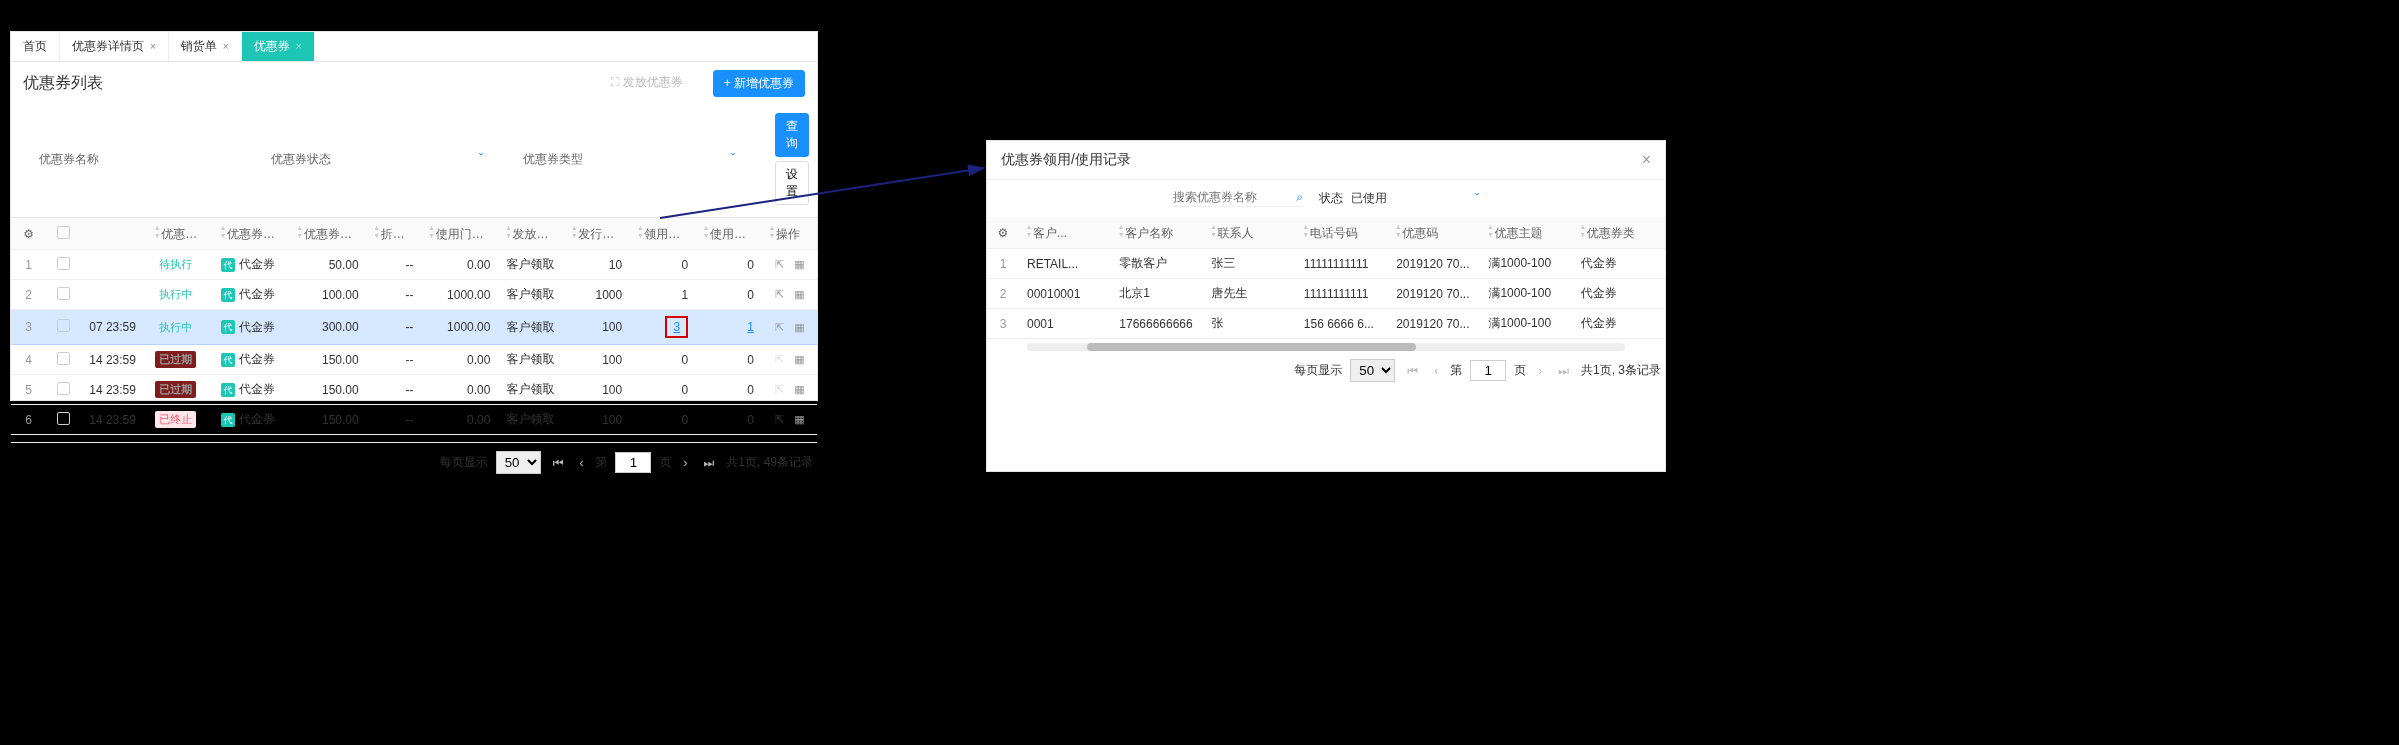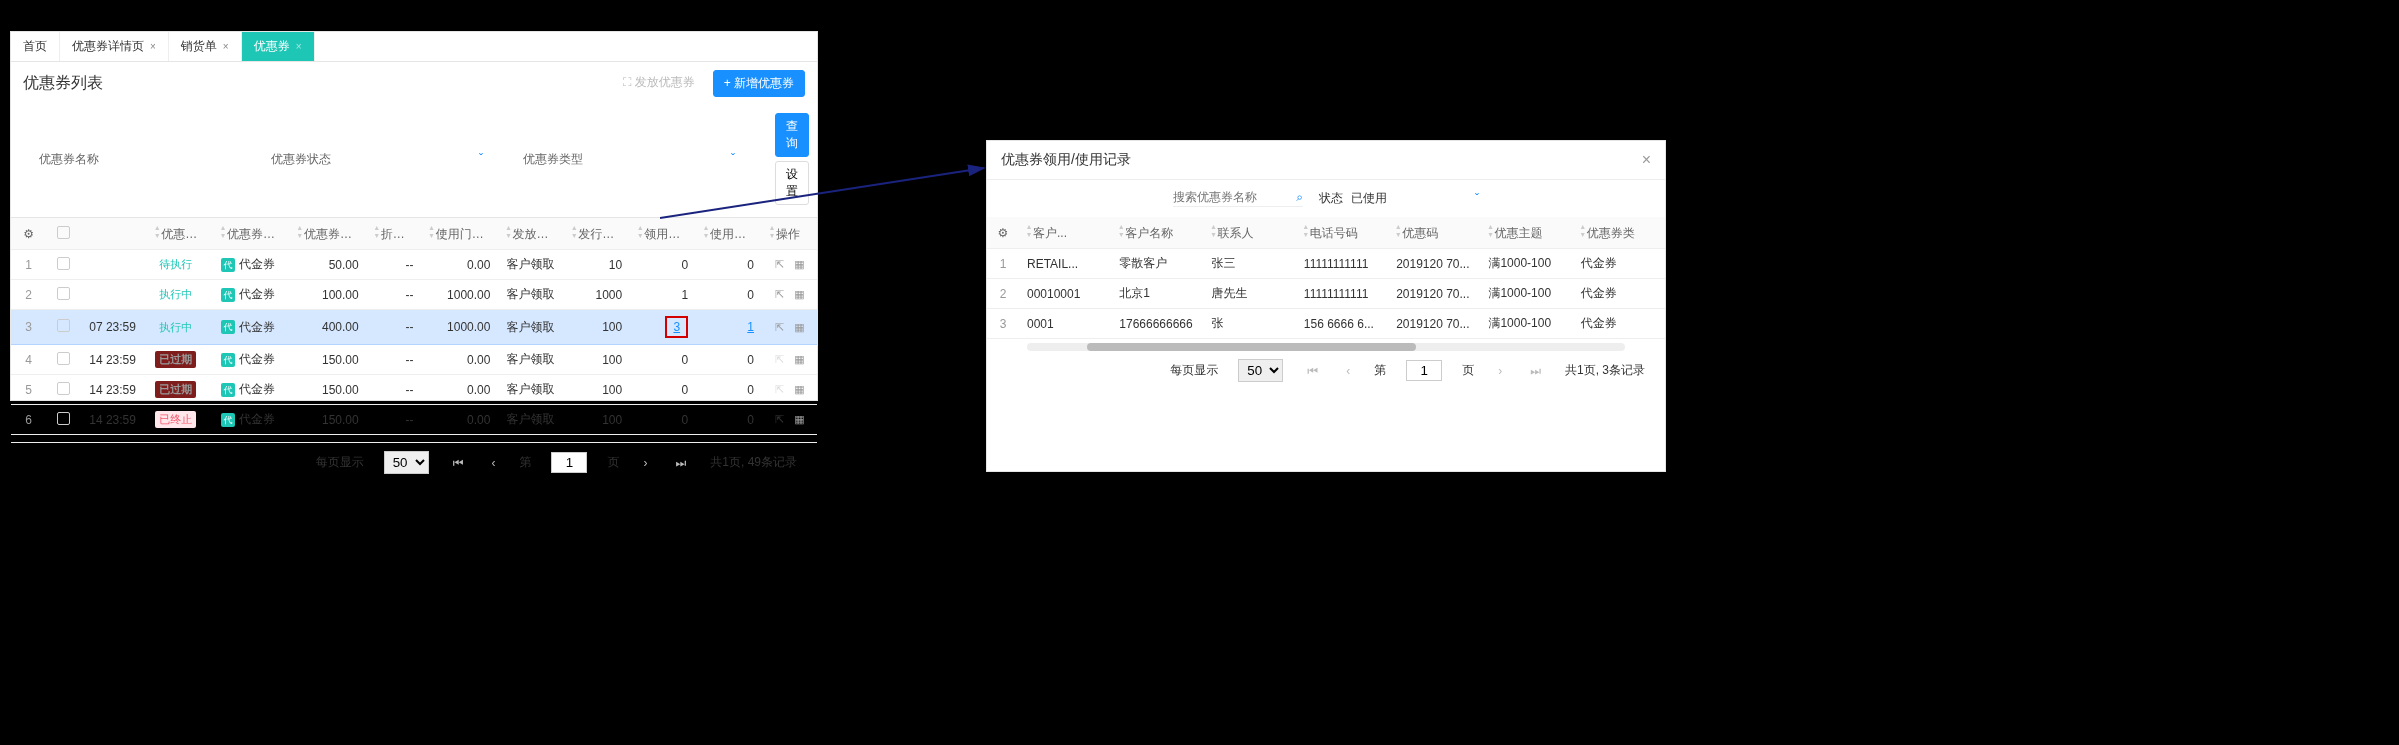--- a/index.html
+++ b/index.html
@@ -5,21 +5,21 @@
     * { box-sizing: border-box; margin: 0; padding: 0; }
     body { font-family: -apple-system, "Microsoft YaHei", sans-serif; font-size: 12px; color: #333; background: #000; position: relative; width: 2399px; height: 745px; }
     .panel-left { position: absolute; left: 10px; top: 31px; width: 808px; height: 370px; background: #fff; border: 1px solid #e5e5e5; }
     .panel-right { position: absolute; left: 986px; top: 140px; width: 680px; height: 332px; background: #fff; border: 1px solid #e5e5e5; box-shadow: 0 2px 8px rgba(0,0,0,.15); }
     .tabs { display: flex; height: 30px; border-bottom: 1px solid #e5e5e5; align-items: stretch; }
     .tab { padding: 0 12px; display: flex; align-items: center; gap: 6px; cursor: pointer; font-size: 12px; border-right: 1px solid #eee; }
     .tab.active { background: #1ec6b6; color: #fff; }
     .tab-close { font-size: 10px; opacity: .6; }
     .header-row { display: flex; align-items: center; justify-content: space-between; padding: 8px 12px; }
     .page-title { font-size: 16px; font-weight: 400; text-align: right; }
-    .header-actions { display: flex; gap: 8px; }
+    .header-actions { display: flex; gap: 20px; }
     .btn { padding: 4px 10px; border: 1px solid #ddd; background: #fff; border-radius: 3px; cursor: pointer; font-size: 12px; }
     .btn.primary { background: #1890ff; color: #fff; border-color: #1890ff; }
     .btn.link-disabled { color: #bbb; background: transparent; border: none; }
     .filters { display: flex; gap: 40px; padding: 8px 28px 12px; align-items: center; }
     .filter { display: flex; align-items: center; gap: 12px; }
     .filter-label { color: #666; white-space: nowrap; }
     .filter-input { border: none; border-bottom: 1px solid transparent; width: 120px; }
     .filter-select { border: none; width: 140px; display: flex; justify-content: space-between; cursor: pointer; color: #999; }
     .filter-btns { margin-left: auto; display: flex; flex-direction: column; gap: 4px; }
     .chevron { color: #1890ff; }
@@ -40,21 +40,21 @@
     .st-expired { color: #999; background: #7f1d1d; font-weight: bold; }
     .st-stopped { color: #f5576c; background: #ffe7eb; }
     .st-unpub { color: #999; }
     .type-icon { display: inline-block; width: 14px; height: 14px; background: #1ec6b6; color: #fff; border-radius: 2px; font-size: 9px; text-align: center; line-height: 14px; margin-right: 4px; vertical-align: middle; }
     .num-right { text-align: right; }
     .red-box { border: 2px solid #d40000; padding: 2px 6px; display: inline-block; }
     .link-num { color: #1890ff; cursor: pointer; text-decoration: underline; }
     .action-icons { display: flex; gap: 6px; justify-content: center; }
     .micro-icon { width: 14px; height: 14px; display: inline-flex; align-items: center; justify-content: center; color: #999; cursor: pointer; font-size: 11px; }
     .micro-icon.disabled { opacity: .35; }
-    .pager { display: flex; align-items: center; justify-content: flex-end; gap: 20px; padding: 8px 20px; border-top: 1px solid #eee; font-size: 12px; }
+    .pager { display: flex; align-items: center; justify-content: flex-end; gap: 8px; padding: 8px 4px; border-top: 1px solid #eee; font-size: 12px; }
     .pager-select { border: 1px solid #ccc; padding: 2px 4px; }
     .pager-input { border: 1px solid #ccc; width: 36px; text-align: center; padding: 2px; }
     .pager-nav { color: #bbb; cursor: pointer; padding: 0 4px; }
     .dialog-header { display: flex; align-items: center; justify-content: space-between; padding: 10px 14px; border-bottom: 1px solid #eee; }
     .dialog-title { font-size: 14px; font-weight: 500; }
     .dialog-close { font-size: 16px; cursor: pointer; color: #999; }
     .dialog-filters { display: flex; gap: 16px; padding: 10px 14px; align-items: center; justify-content: center; }
     .search-box { display: flex; align-items: center; border-bottom: 1px solid #eee; padding-bottom: 2px; width: 130px;}
     .search-box input { border: none; outline: none; flex: 1; font-size: 12px; width: 100px; }
     .search-ic { color: #1890ff; font-size: 12px; }
@@ -180,21 +180,21 @@
                 <span class="micro-icon">▦</span>
               </div>
             </td>
           </tr>
           <tr class="highlight">
             <td class="col-row-num">3</td>
             <td class="col-chk"><span class="chk"></span></td>
             <td>07 23:59</td>
             <td><span class="status-badge st-exec">执行中</span></td>
             <td><span class="type-icon">代</span>代金券</td>
-            <td class="num-right">400.00</td>
+            <td class="num-right">300.00</td>
             <td class="num-right">--</td>
             <td class="num-right">1000.00</td>
             <td>客户领取</td>
             <td class="num-right">100</td>
             <td class="num-right"><span class="red-box"><span class="link-num">3</span></span></td>
             <td class="num-right"><span class="link-num">1</span></td>
             <td>
               <div class="action-icons">
                 <span class="micro-icon">⇱</span>
                 <span class="micro-icon">▦</span>

